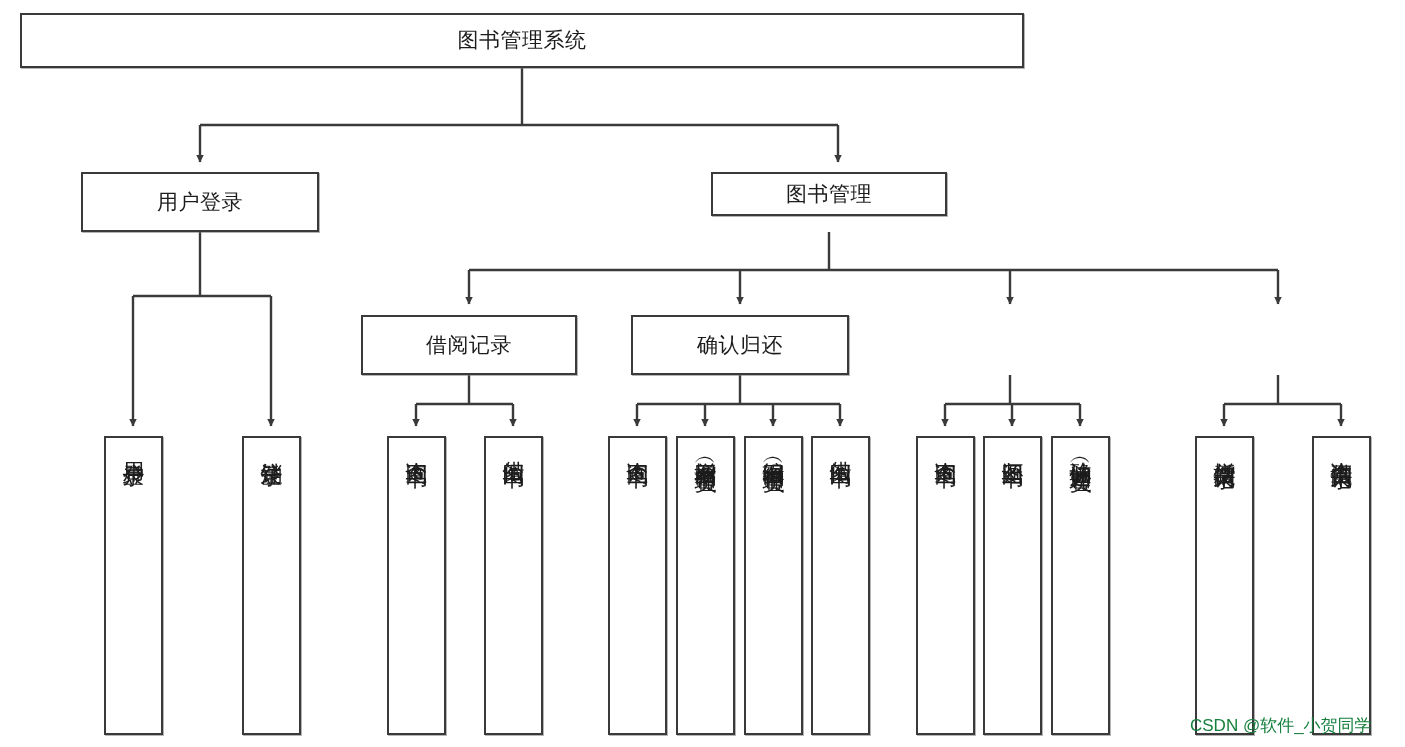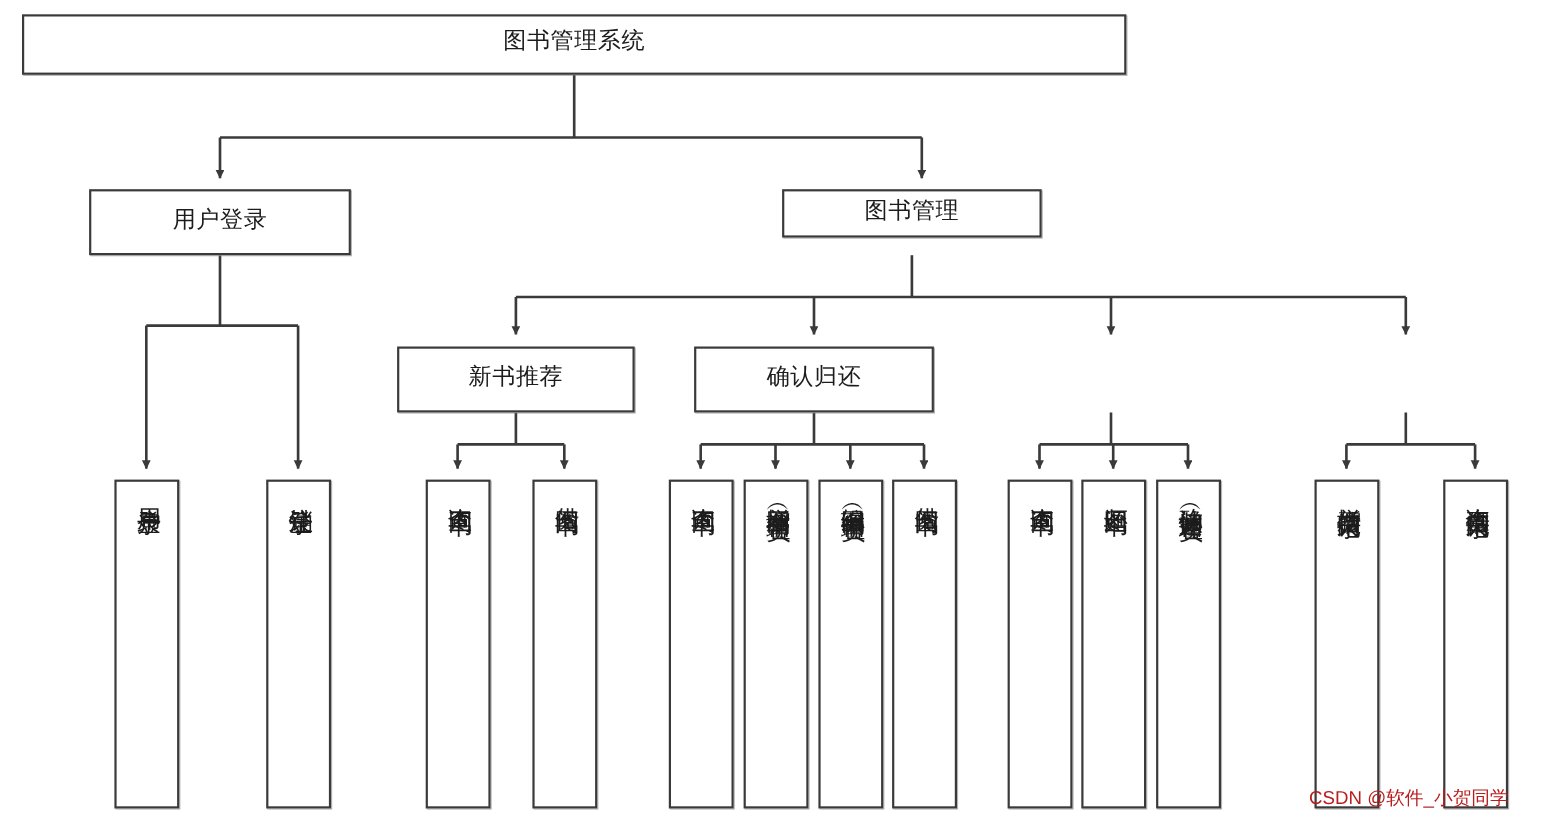--- a/index.html
+++ b/index.html
@@ -37,21 +37,20 @@
     align-items: center;
     justify-content: center;
     color: #1c1c1c;
     z-index: 2;
   }
   .node .label {
     display: block;
     text-align: center;
     line-height: 1.18;
     white-space: nowrap;
-    font-family: Liberation Mono, monospace;
   }
   .node.horiz .label {
     font-size: 21px;
     letter-spacing: 0.5px;
   }
   .node.vert {
     align-items: flex-start;
     justify-content: center;
     padding-top: 6px;
   }
@@ -60,21 +59,21 @@
     text-orientation: upright;
     font-size: 22px;
     letter-spacing: 1.5px;
     line-height: 1;
   }
   .watermark {
     position: absolute;
     left: 1190px;
     top: 714px;
     font-size: 17px;
-    color: #b91c1c;
+    color: #15803d;
     white-space: nowrap;
     z-index: 5;
     font-family: "Liberation Sans", "DejaVu Sans", sans-serif;
   }
 </style>
 </head>
 <body>
 
 <div id="diagram-root">
 
@@ -133,21 +132,21 @@
   </div>
 
   <div class="node horiz" style="left:81px; top:172px; width:238px; height:60px;">
     <span class="label">用户登录</span>
   </div>
   <div class="node horiz" style="left:711px; top:172px; width:236px; height:44px;">
     <span class="label">图书管理</span>
   </div>
 
   <div class="node horiz" style="left:361px; top:315px; width:216px; height:60px;">
-    <span class="label">新书推荐</span>
+    <span class="label">借阅记录</span>
   </div>
   <div class="node horiz" style="left:631px; top:315px; width:218px; height:60px;">
     <span class="label">确认归还</span>
   </div>
 
   <div class="node vert" style="left:104px; top:436px; width:59px; height:299px;">
     <span class="label">用户登录</span>
   </div>
   <div class="node vert" style="left:242px; top:436px; width:59px; height:299px;">
     <span class="label">注销登录</span>

